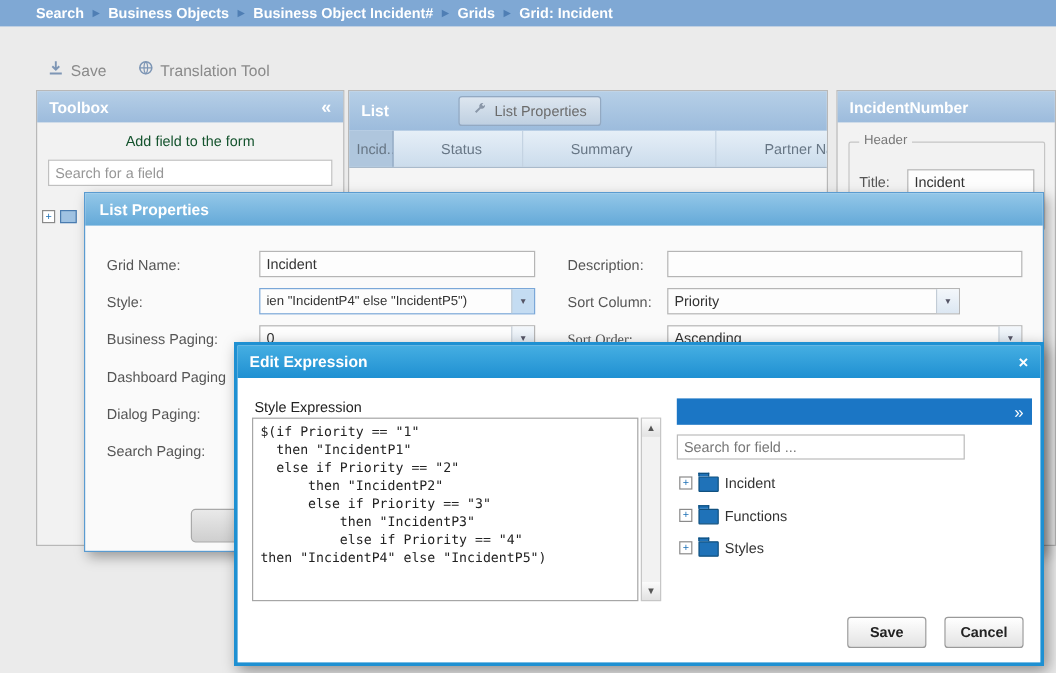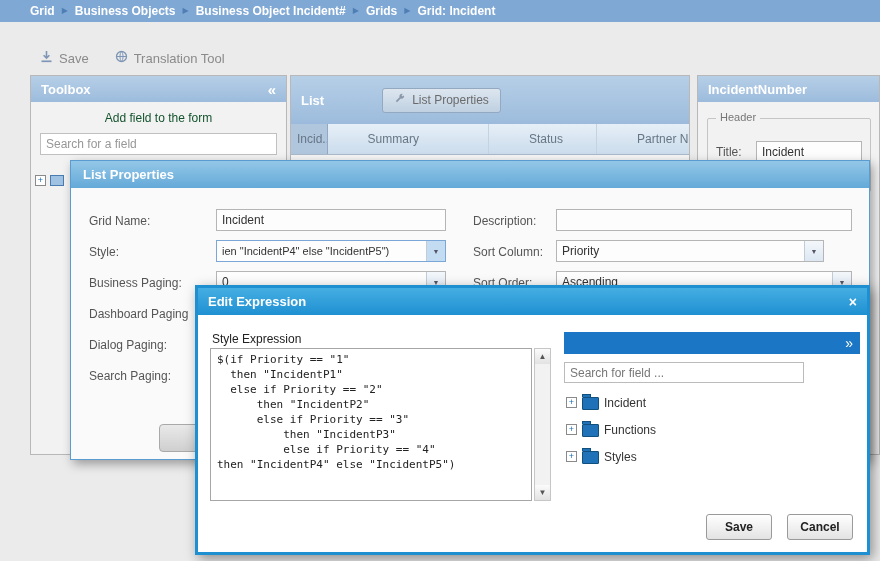--- a/index.html
+++ b/index.html
@@ -23,21 +23,21 @@
   .chev{font-size:15px;color:#FFF;cursor:pointer;line-height:1;}
 
   .tb-hint{margin-top:9px;text-align:center;color:#14532d;font-size:12px;}
   .search-inp{display:block;margin:8px 9px 0 9px;width:calc(100% - 18px);height:22px;box-sizing:border-box;
               border:1px solid #C0C0C0;background:#FFF;font-size:12px;padding:0 5px;color:#333;
               font-family:"Liberation Sans",sans-serif;}
   .search-inp::placeholder{color:#979797;}
   .tb-tree{display:flex;align-items:center;gap:4px;margin:20px 0 0 4px;}
 
   
-  .list-hd{height:48px;background:linear-gradient(#B6CFE7,#9CBBDC);display:flex;align-items:center;
+  .list-hd{height:33px;background:linear-gradient(#B6CFE7,#9CBBDC);display:flex;align-items:center;
            padding:0 10px;gap:58px;}
   .list-title{color:#FFF;font-weight:bold;font-size:13px;}
   .props-btn{display:flex;align-items:center;gap:6px;background:linear-gradient(#DDE6EF,#BFD0E1);
              border:1px solid #93A9C2;border-radius:3px;color:#6B6B6B;font-size:12px;
              padding:4px 11px;cursor:pointer;}
   .cols{display:flex;height:30px;background:linear-gradient(#E6EFF7,#CBDCEC);border-bottom:1px solid #A9BACB;gap:34px;}
   .col{font-size:12px;color:#677685;line-height:30px;padding-left:6px;box-sizing:border-box;
        border-right:1px solid #C4D3E2;white-space:nowrap;overflow:hidden;cursor:pointer;}
   .col.sel{background:#AFC6DD;border-right:1px solid #90A8C0;}
 
@@ -98,21 +98,21 @@
   .btn{position:absolute;width:66px;height:26px;border:1px solid #9A9A9A;border-radius:3px;
        background:linear-gradient(#FFFFFF,#E3E3E3);font-size:12px;font-weight:bold;color:#222;
        font-family:"Liberation Sans",sans-serif;cursor:pointer;}
 </style>
 </head>
 <body>
 
 <div class="page">
 
   <div class="topbar">
-    <span class="crumb">Grid</span>
+    <span class="crumb">Search</span>
     <span class="sep">▶</span>
     <span class="crumb">Business Objects</span>
     <span class="sep">▶</span>
     <span class="crumb">Business Object Incident#</span>
     <span class="sep">▶</span>
     <span class="crumb">Grids</span>
     <span class="sep">▶</span>
     <span class="crumb">Grid: Incident</span>
   </div>
 
@@ -157,22 +157,22 @@
         <span>
           <svg width="12" height="12" viewBox="0 0 12 12">
               <path d="M10 2.2a2.6 2.6 0 0 1-3.3 3.3L3 9.2 1.8 8l3.7-3.7A2.6 2.6 0 0 1 8.8 1l-1.3 1.3 1.2 1.2z" fill="#8A97A8"></path>
             </svg>
         </span>
         <span>List Properties</span>
       </div>
     </div>
     <div class="cols">
       <div class="col sel" style="width:48px;">Incid...</div>
+      <div class="col" style="width:100px;">Status</div>
       <div class="col" style="width:174px;">Summary</div>
-      <div class="col" style="width:100px;">Status</div>
       <div class="col" style="width:78px;border-right:none;">Partner Na</div>
     </div>
   </div>
 
   <div class="panel" style="left:697px;top:75px;width:183px;height:380px;">
     <div class="panel-hd">
       <span>IncidentNumber</span>
     </div>
     <div class="group" style="left:9px;top:42px;width:162px;height:72px;">
       <span class="group-lbl">Header</span>
@@ -200,26 +200,26 @@
     </div>
 
     <span class="lbl" style="left:18px;top:146px;">Dashboard Paging</span>
     <span class="lbl" style="left:18px;top:177px;">Dialog Paging:</span>
     <span class="lbl" style="left:18px;top:208px;">Search Paging:</span>
 
     <span class="lbl" style="left:402px;top:53px;">Description:</span>
     <input class="inp" style="position: absolute; left: 485px; top: 48px; width: 296px;" value="">
 
     <span class="lbl" style="left:402px;top:84px;">Sort Column:</span>
-    <div class="combo" style="left:485px;top:79px;width:268px;">
+    <div class="combo" style="left:485px;top:79px;width:244px;">
       <span class="combo-text" style="font-size:12px;">Priority</span>
       <span class="combo-arrow">▼</span>
     </div>
 
-    <span class="lbl" style="left:402px;top:115px;">Sort Order:</span>
+    <span class="lbl" style="left:402px;top:115px;font-family:Liberation Serif, serif;">Sort Order:</span>
     <div class="combo" style="left:485px;top:110px;width:296px;">
       <span class="combo-text" style="font-size:12px;">Ascending</span>
       <span class="combo-arrow">▼</span>
     </div>
 
     <div class="part-btn"></div>
   </div>
 
   <div class="dlg2">
     <div class="dlg2-hd">

